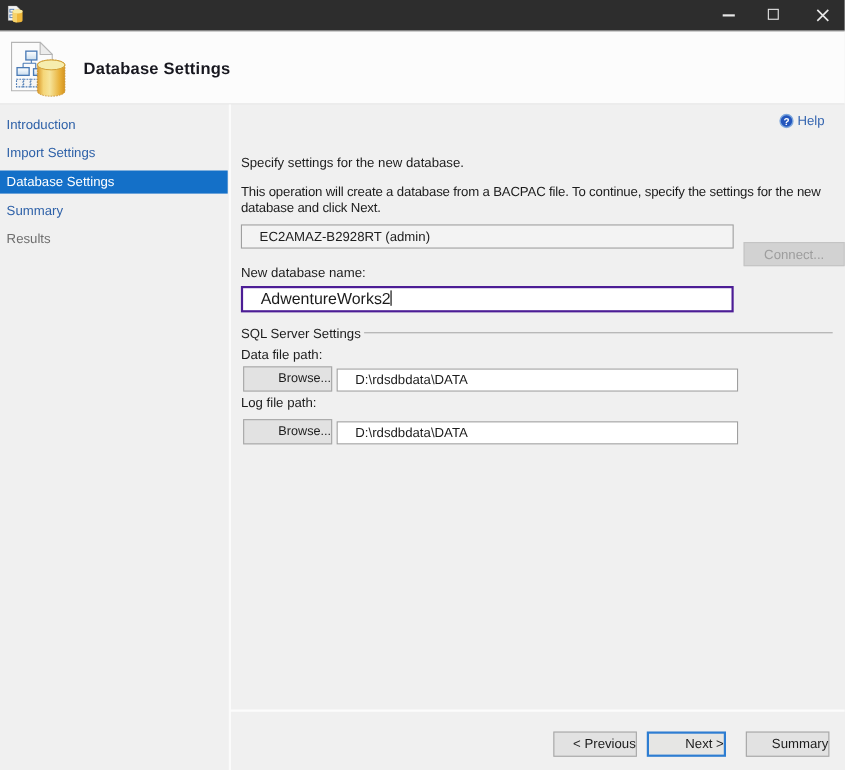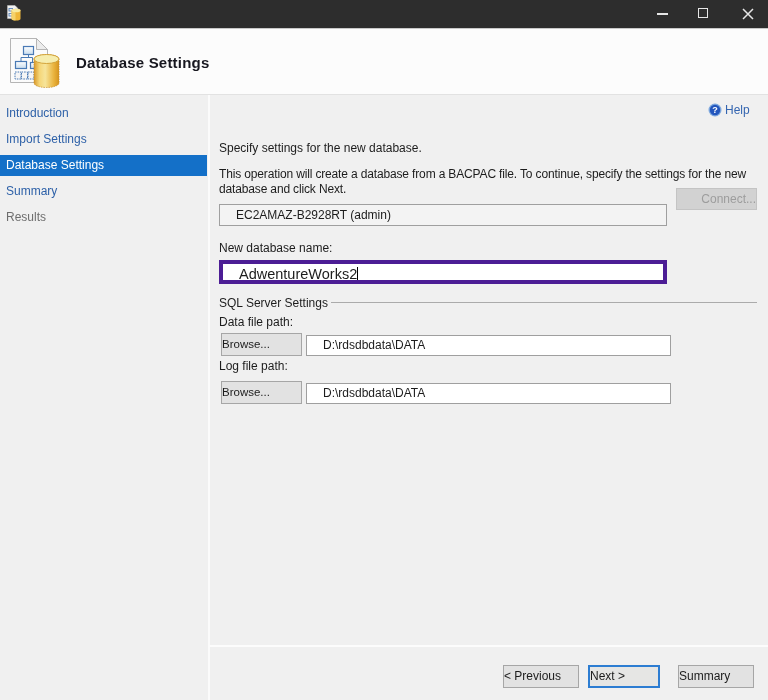--- a/index.html
+++ b/index.html
@@ -15,30 +15,30 @@
 
 .nav{position:absolute;left:0;width:207px;height:26px;line-height:26px;padding-left:6px;font-size:12px;color:#2e61a8}
 #nav3{top:155px;height:21px;line-height:21px;background:#1470c8;color:#ffffff}
 #vdiv{position:absolute;left:208px;top:95px;width:2px;height:605px;background:#fbfbfb}
 
 #helptext{position:absolute;left:725px;top:103px;font-size:12px;color:#3465b0}
 #heading{position:absolute;left:219px;top:141px;font-size:12px;font-weight:normal;color:#1c1c1c}
 #para{position:absolute;left:219px;top:167px;width:560px;font-size:12px;line-height:15px;color:#1c1c1c;letter-spacing:-0.15px}
 .input{position:absolute;border:1px solid #9f9f9f;background:#ffffff;font-size:12px;color:#1c1c1c;line-height:19px;padding-left:16px;white-space:nowrap;overflow:hidden}
 #srv{left:219px;top:204px;width:448px;height:22px;background:#f3f3f3;line-height:20px}
-#connect{position:absolute;left:676px;top:188px;width:81px;height:22px;background:#d2d2d2;border:1px solid #c4c4c4;color:#9d9d9d;font-size:12px;text-align:right;line-height:20px}
+#connect{position:absolute;left:676px;top:220px;width:92px;height:22px;background:#d2d2d2;border:1px solid #c4c4c4;color:#9d9d9d;font-size:12px;text-align:center;line-height:20px}
 .lbl{position:absolute;font-size:12px;color:#1c1c1c}
 #lbl-db{left:219px;top:241px}
-#dbinput{left:219px;top:260px;width:448px;height:24px;border:4px solid #4c1d95;font-size:14.5px;line-height:16px;padding-top:2px}
+#dbinput{left:219px;top:260px;width:448px;height:24px;border:2px solid #4c1d95;font-size:14.5px;line-height:16px;padding-top:2px}
 .caret{display:inline-block;width:1px;height:14px;background:#000;vertical-align:-2px}
 #sqlhdr{left:219px;top:296px}
 #sqlline{position:absolute;left:331px;top:302px;width:426px;height:1px;background:#ababab}
 #lbl-data{left:219px;top:315px}
 #lbl-log{left:219px;top:359px}
-.btn{position:absolute;background:#e2e2e2;border:1px solid #a6a6a6;font-size:12px;color:#1c1c1c;text-align:left}
+.btn{position:absolute;background:#e2e2e2;border:1px solid #a6a6a6;font-size:12px;color:#1c1c1c;text-align:right}
 #browse1{left:221px;top:333px;width:81px;height:23px;line-height:21px;font-size:11.5px}
 #browse2{left:221px;top:381px;width:81px;height:23px;line-height:21px;font-size:11.5px}
 #in1{left:306px;top:335px;width:365px;height:21px;line-height:19px}
 #in2{left:306px;top:383px;width:365px;height:21px;line-height:19px}
 
 #hdiv{position:absolute;left:209px;top:645px;width:559px;height:2px;background:#fcfcfc}
 #prev{left:503px;top:665px;width:76px;height:23px;line-height:21px}
 #next{left:588px;top:665px;width:72px;height:23px;line-height:19px;border:2px solid #2d7dd2;background:#e6e6e4}
 #cancel{left:678px;top:665px;width:76px;height:23px;line-height:21px}
 </style>

